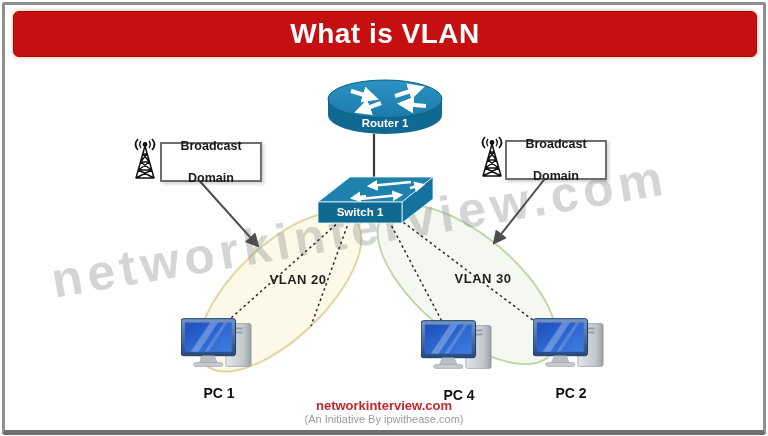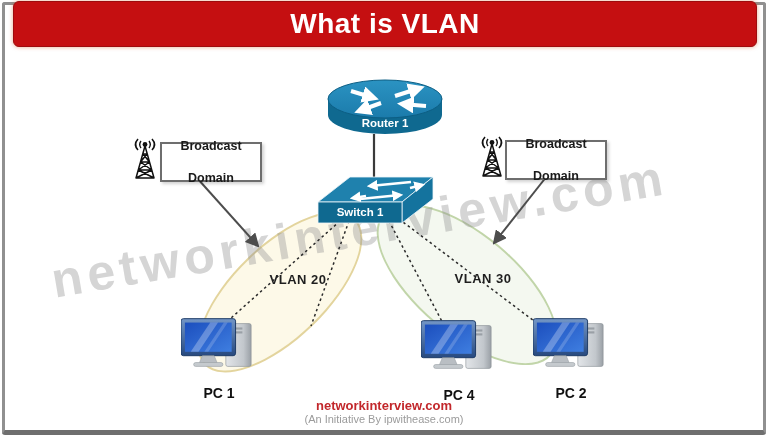--- a/index.html
+++ b/index.html
@@ -1,21 +1,21 @@
 <!DOCTYPE html>
 <html><head>
 <meta charset="utf-8">
 <style>
   html,body{margin:0;padding:0;background:#fff;}
   .stage{position:relative;width:768px;height:436px;background:#fff;overflow:hidden;
          font-family:"Liberation Sans",sans-serif;}
   .frame-border{position:absolute;left:2px;top:2px;right:2px;bottom:1px;
     border:3px solid #909090;border-bottom-width:5px;border-bottom-color:#6f6f6f;
     border-radius:3px;z-index:0;pointer-events:none;}
-  .banner{position:absolute;left:13px;top:1px;width:742px;height:44px;
+  .banner{position:absolute;left:13px;top:11px;width:742px;height:44px;
     background:#c50f11;border:1px solid #9e0c0e;border-radius:6px;
     box-shadow:0 0 4px rgba(214,92,40,.55);display:flex;align-items:center;justify-content:center;z-index:6;}
   .banner-title{color:#fff;font-size:28px;font-weight:bold;letter-spacing:.5px;}
   .watermark{position:absolute;left:52px;top:252px;z-index:2;white-space:nowrap;
     font-size:50px;font-weight:bold;letter-spacing:5px;color:rgba(145,145,145,.38);
     transform:rotate(-9.6deg);transform-origin:0 50%;pointer-events:none;}
   .ellipse{position:absolute;border-radius:50%;z-index:1;}
   .vlan20-ellipse{left:175px;top:245px;width:206px;height:90px;
     background:rgba(251,244,214,.55);border:2px solid rgba(224,208,150,.9);
     transform:rotate(-44deg);}

